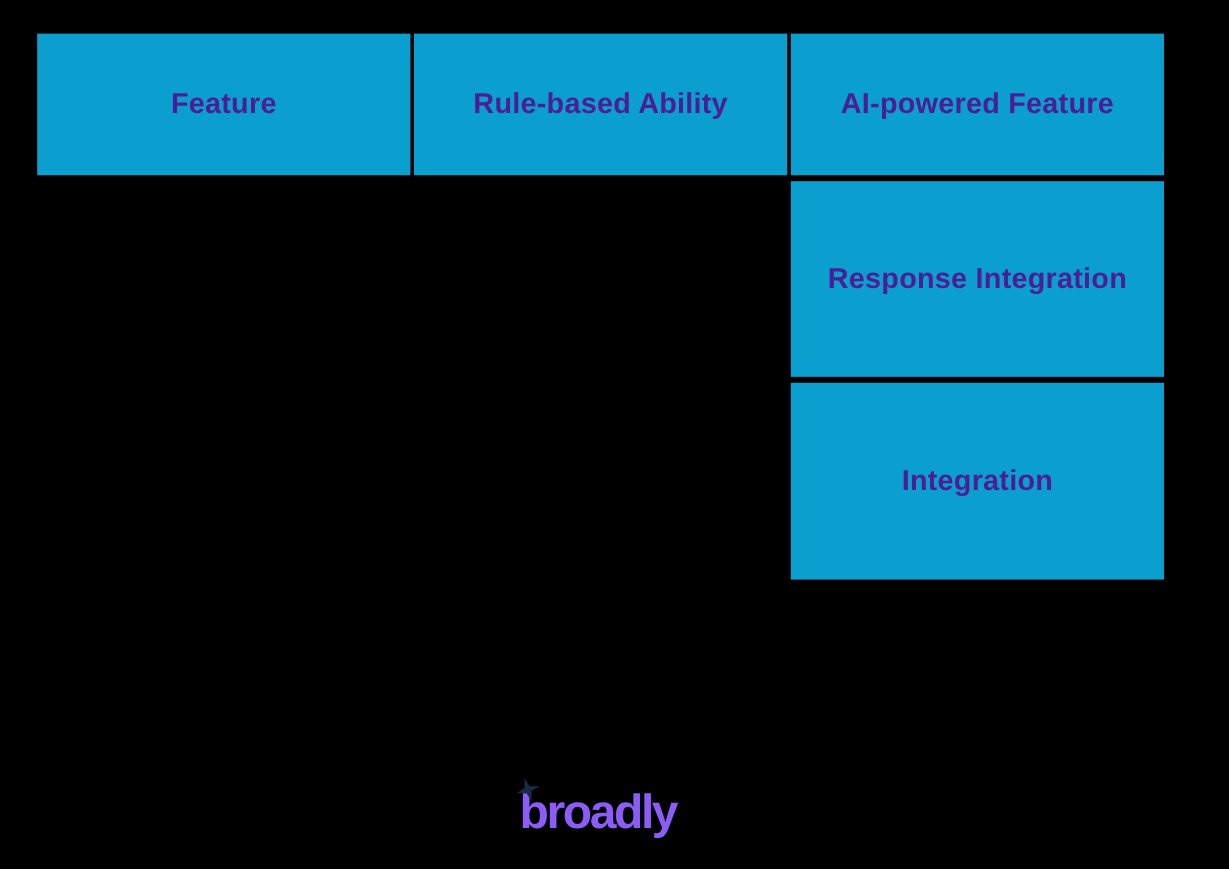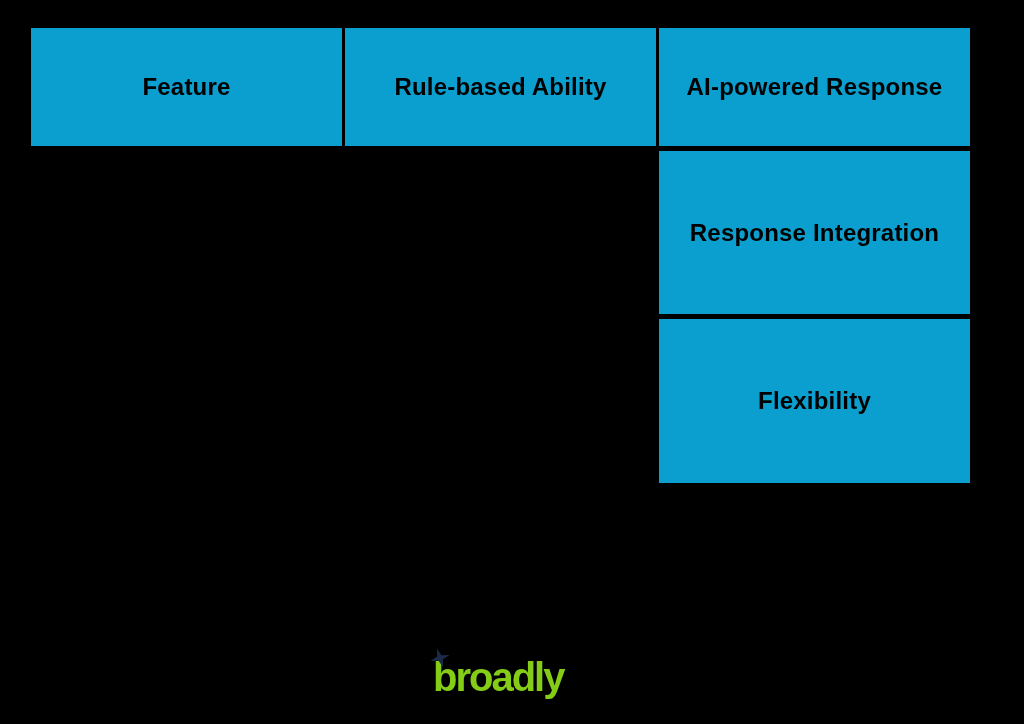--- a/index.html
+++ b/index.html
@@ -17,21 +17,21 @@
   .grid {
     position: absolute;
     left: 31px; top: 28px;
     display: grid;
     grid-template-columns: 311px 311px 311px;
     grid-template-rows: 118px 163px 164px 164px;
     gap: 5px 3px;
   }
   .cell {
     background: #0a9fce;
-    color: #000000;
+    color: #4c1d95;
     display: flex;
     align-items: center;
     justify-content: center;
     text-align: center;
     font-weight: 700;
     font-size: 24px;
     letter-spacing: 0.2px;
   }
   .cell.empty {
     background: transparent;
@@ -39,48 +39,48 @@
   .logo {
     position: absolute;
     left: 433px; top: 655px;
     display: inline-block;
   }
   .logo-text {
     font-family: "Liberation Sans", sans-serif;
     font-weight: 700;
     font-size: 40px;
     letter-spacing: -2px;
-    color: #84cc16;
+    color: #8b5cf6;
     line-height: 1.1;
   }
   .sparkle {
     position: absolute;
     left: -3px; top: -7px;
     width: 20px; height: 20px;
   }
 </style>
 </head>
 <body>
 
 <div class="canvas">
 
   <div class="grid">
 
     <div class="cell">Feature</div>
     <div class="cell">Rule-based Ability</div>
-    <div class="cell">AI-powered Response</div>
+    <div class="cell">AI-powered Feature</div>
 
     <div class="cell empty"></div>
     <div class="cell empty"></div>
 
     <div class="cell">Response Integration</div>
     <div class="cell empty"></div>
     <div class="cell empty"></div>
 
-    <div class="cell">Flexibility</div>
+    <div class="cell">Integration</div>
     <div class="cell empty"></div>
     <div class="cell empty"></div>
   </div>
 
   <div class="logo">
     <svg class="sparkle" viewBox="0 0 16 16" aria-hidden="true">
       <path d="M8 0 L9.8 6.2 L16 8 L9.8 9.8 L8 16 L6.2 9.8 L0 8 L6.2 6.2 Z" fill="#1b2a47" transform="rotate(-18 8 8)"></path>
     </svg>
     <span class="logo-text">broadly</span>
   </div>

